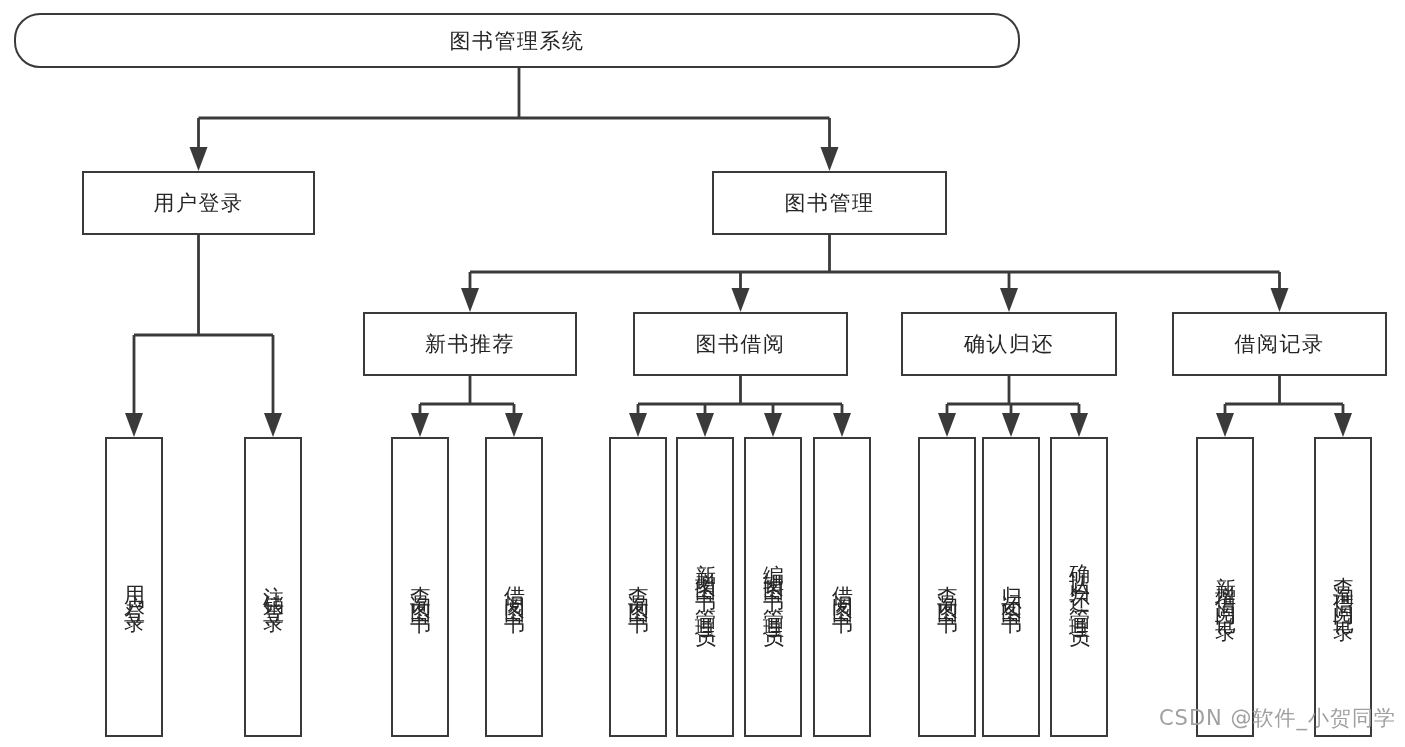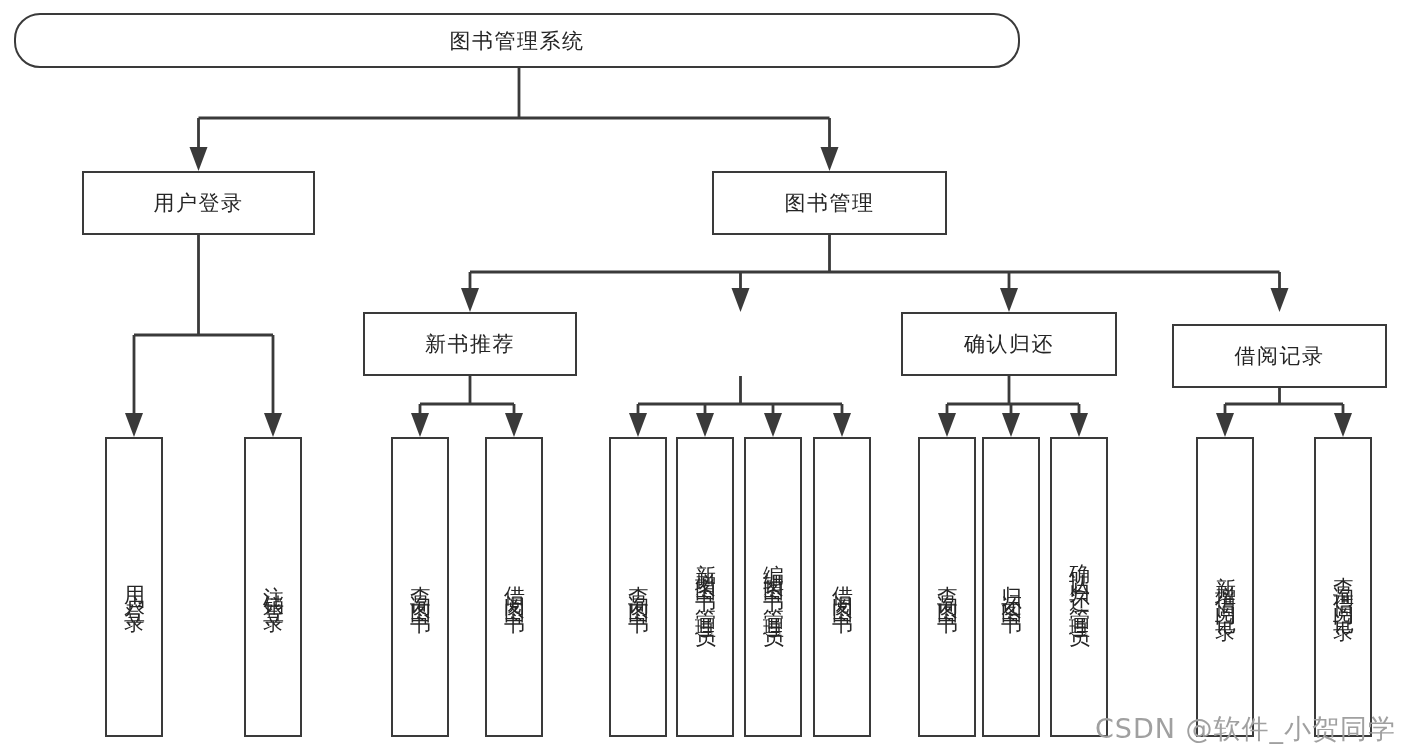--- a/index.html
+++ b/index.html
@@ -26,22 +26,22 @@
   .node-root{left:14px;top:13px;width:1006px;height:55px;font-size:21px;letter-spacing:1.5px;border-radius:26px;}
   .node-v{top:437px;width:58px;height:300px;font-size:21px;}
   .node-v .lbl{
     writing-mode:vertical-rl;
     text-orientation:mixed;
     letter-spacing:9px;
     line-height:1;
     white-space:nowrap;
   }
   .watermark{
-    position:absolute;right:9px;bottom:0;
-    font-size:27px;letter-spacing:1px;
+    position:absolute;right:9px;bottom:15px;
+    font-size:21px;letter-spacing:1px;
     color:var(--watermark,#a0a0a0);
     z-index:5;
   }
 </style>
 </head>
 <body>
 
 <div class="canvas">
 
   <svg class="wires" width="1405" height="747" viewBox="0 0 1405 747">
@@ -94,24 +94,27 @@
   <div class="node node-h" style="left:82px;top:171px;width:233px;">
     <span class="lbl">用户登录</span>
   </div>
   <div class="node node-h" style="left:363px;top:312px;width:214px;">
     <span class="lbl">新书推荐</span>
   </div>
 
   <div class="node node-h" style="left:712px;top:171px;width:235px;">
     <span class="lbl">图书管理</span>
   </div>
+  <div class="node node-h" style="left:633px;top:312px;width:215px;">
+    <span class="lbl">图书借阅</span>
+  </div>
   <div class="node node-h" style="left:901px;top:312px;width:216px;">
     <span class="lbl">确认归还</span>
   </div>
-  <div class="node node-h" style="left:1172px;top:324px;width:215px;">
+  <div class="node node-h" style="left:1172px;top:312px;width:215px;">
     <span class="lbl">借阅记录</span>
   </div>
 
   <div class="node node-v" style="left:105px;">
     <span class="lbl">用户登录</span>
   </div>
   <div class="node node-v" style="left:244px;">
     <span class="lbl">注销登录</span>
   </div>
 

